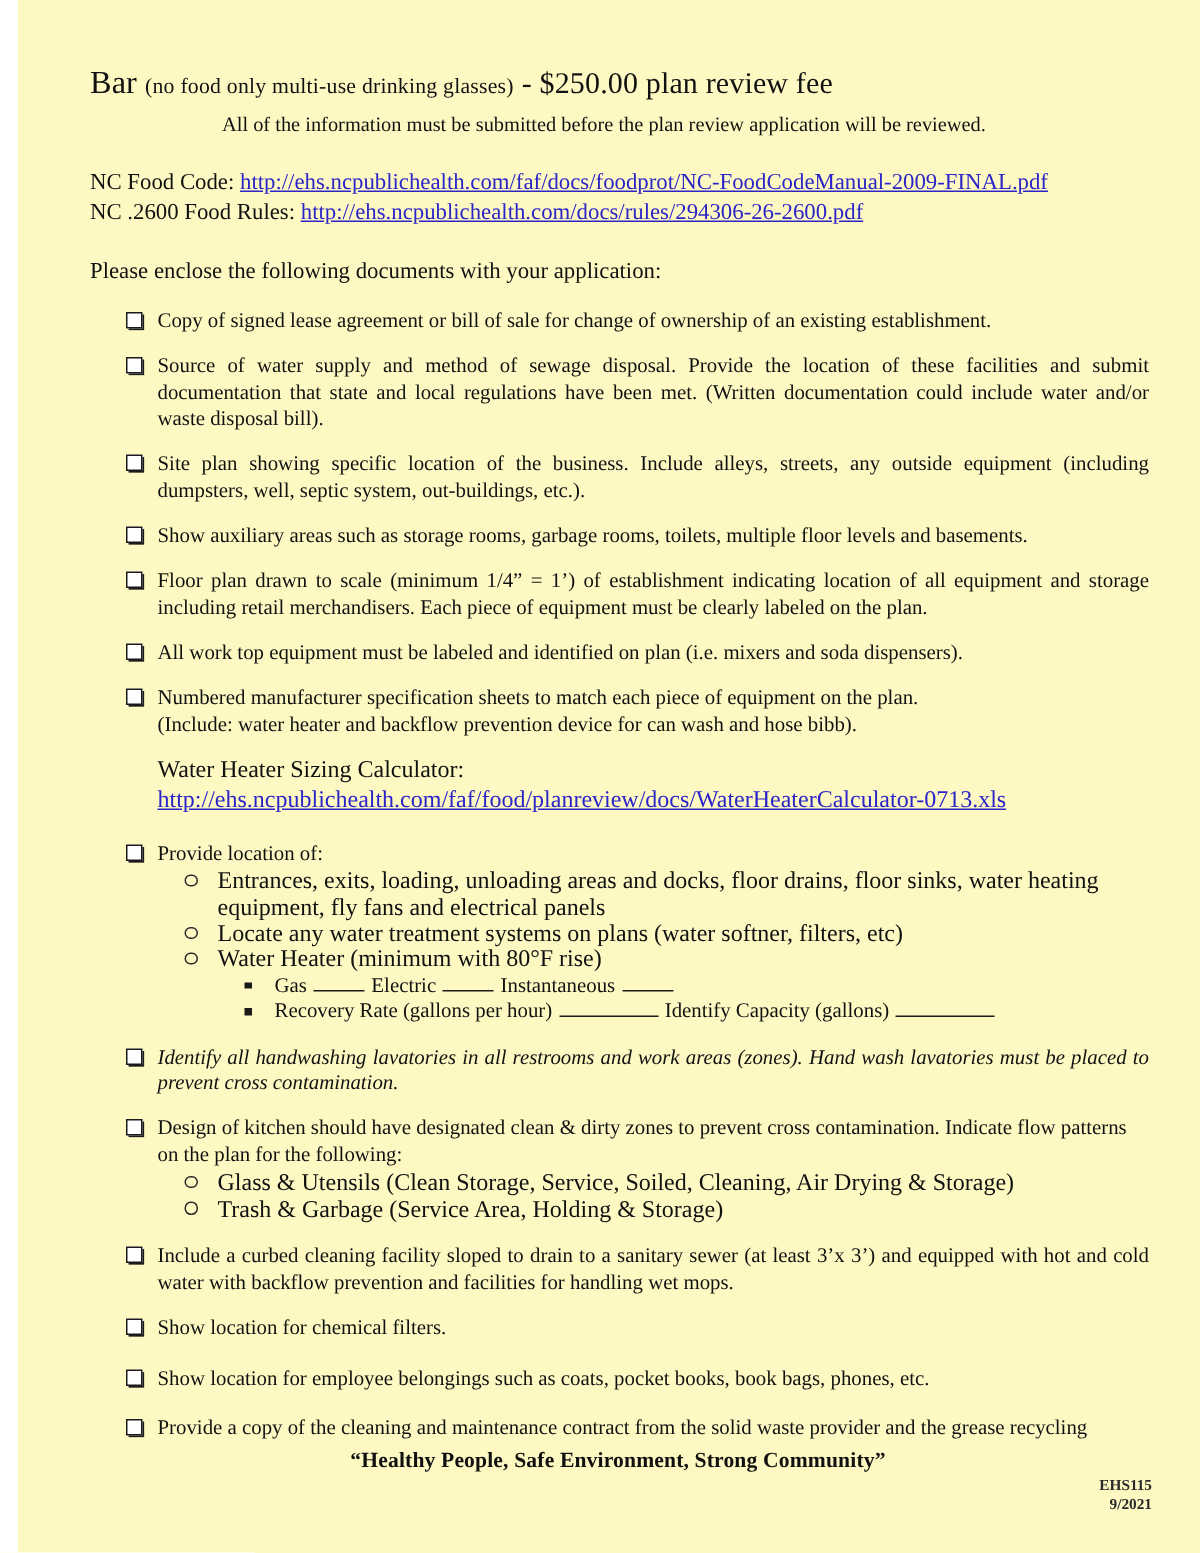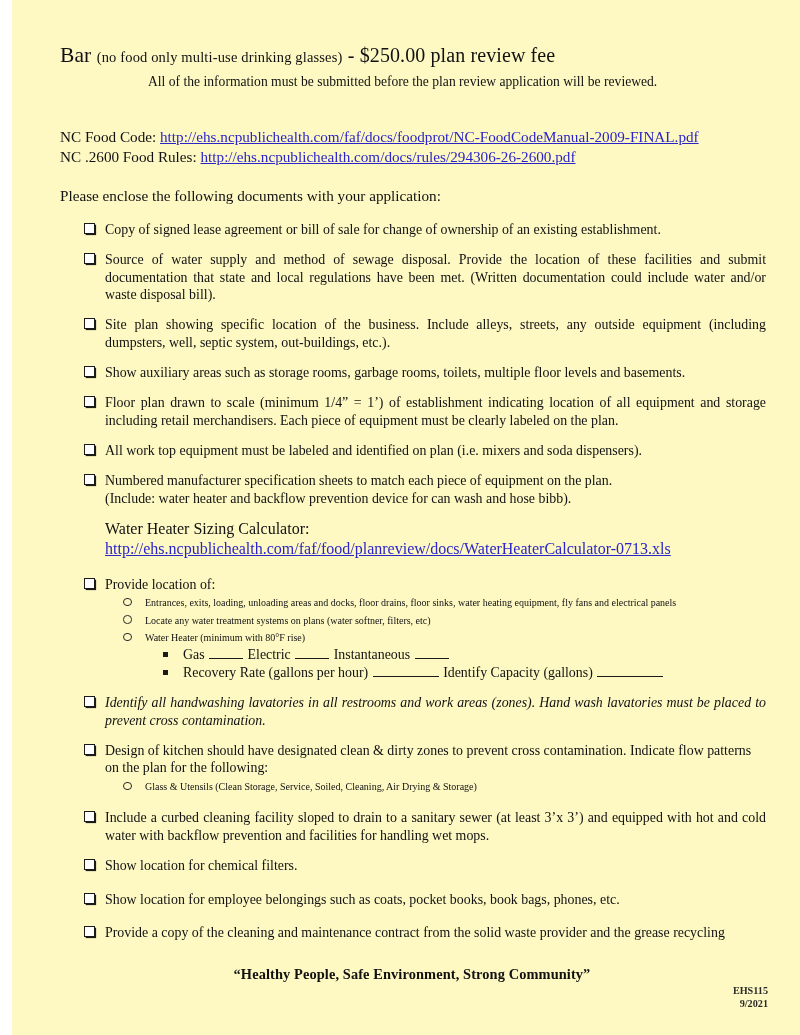--- a/index.html
+++ b/index.html
@@ -46,21 +46,21 @@
   .title-fee { font-size: 20px; }
 
   .subtitle {
     font-size: 13.6px;
     line-height: 18px;
     margin-top: 3px;
     padding-left: 88px;
   }
 
   
-  .links-block { margin-top: 36px; }
+  .links-block { margin-top: 20px; }
   .link-row {
     font-size: 15.2px;
     line-height: 20px;
     white-space: nowrap;
   }
   .link-label { color: #111; }
   .link-url {
     color: #2b25c8;
     text-decoration: underline;
     text-underline-offset: 1px;
@@ -101,21 +101,21 @@
 
   
   .sub-list {
     margin: 1px 0 0 0;
     padding: 0;
     list-style: none;
   }
   .sub-item {
     position: relative;
     padding-left: 40px;
-    font-size: 10px;
+    font-size: 16px;
     line-height: 17.4px;
     text-align: left;
   }
   .sub-marker {
     position: absolute;
     left: 18px;
     top: 3.5px;
     width: 6.5px;
     height: 6.5px;
     border: 1.1px solid #2a2a2a;
@@ -298,20 +298,24 @@
       </div>
 
       <div class="check-item no-justify">
         <span class="check-box"></span>
         <span class="check-text">Design of kitchen should have designated clean &amp; dirty zones to prevent cross contamination. Indicate flow patterns on the plan for the following:</span>
         <ul class="sub-list">
           <li class="sub-item">
             <span class="sub-marker"></span>
             <span>Glass &amp; Utensils (Clean Storage, Service, Soiled, Cleaning, Air Drying &amp; Storage)</span>
           </li>
+          <li class="sub-item">
+            <span class="sub-marker"></span>
+            <span>Trash &amp; Garbage (Service Area, Holding &amp; Storage)</span>
+          </li>
         </ul>
       </div>
 
       <div class="check-item" style="margin-top:14px;">
         <span class="check-box"></span>
         <span class="check-text">Include a curbed cleaning facility sloped to drain to a sanitary sewer (at least 3’x 3’) and equipped with hot and cold water with backflow prevention and facilities for handling wet mops.</span>
       </div>
 
       <div class="check-item no-justify" style="margin-bottom:16px;">
         <span class="check-box"></span>

